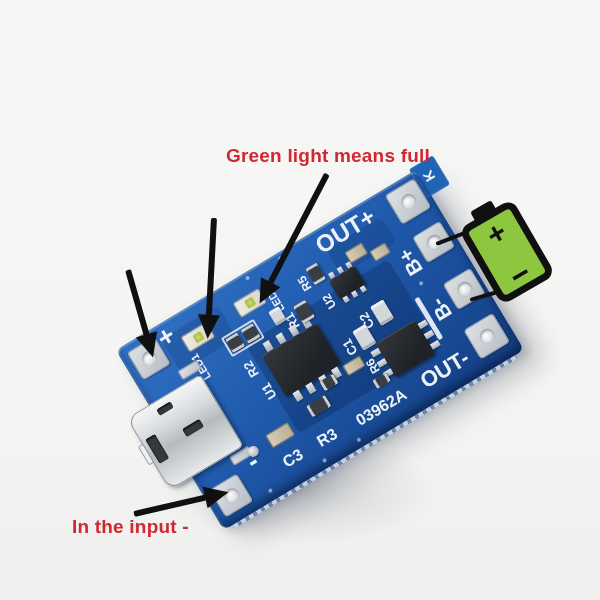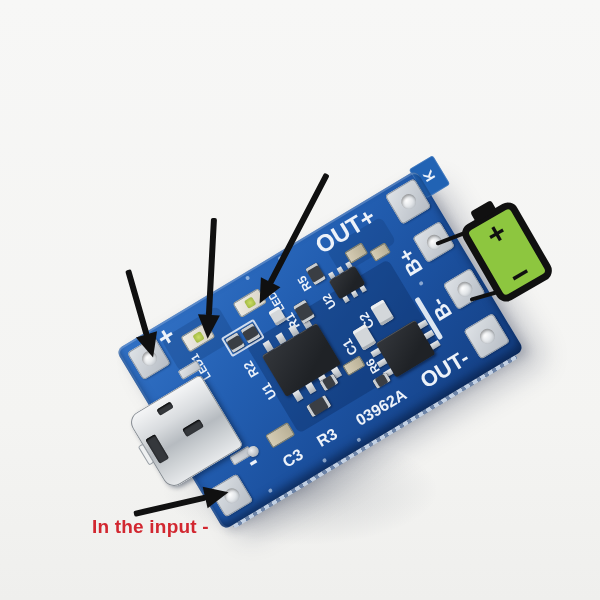--- a/index.html
+++ b/index.html
@@ -95,21 +95,22 @@
     font-size:32px; font-weight:700; color:#101010; line-height:1; }
 </style>
 </head>
 <body>
 
 <div class="canvas">
 
 
   <div class="shadow-blob"></div>
 
-  <div class="ann" style="left:92px;top:516px">In the input -</div>
+  <div class="ann" style="left:226px;top:145px">Green light means full</div>
+  <div class="ann" style="left:72px;top:516px">In the input -</div>
 
   <div class="arrow" style="left:327px;top:174px;width:143px;transform:rotate(117.5deg)">
     <div class="shaft"></div>
       <div class="head"></div>
   </div>
   <div class="arrow" style="left:214px;top:218px;width:118px;transform:rotate(93deg)">
     <div class="shaft"></div>
       <div class="head"></div>
   </div>
   <div class="arrow" style="left:128px;top:270px;width:88px;transform:rotate(74deg)">

